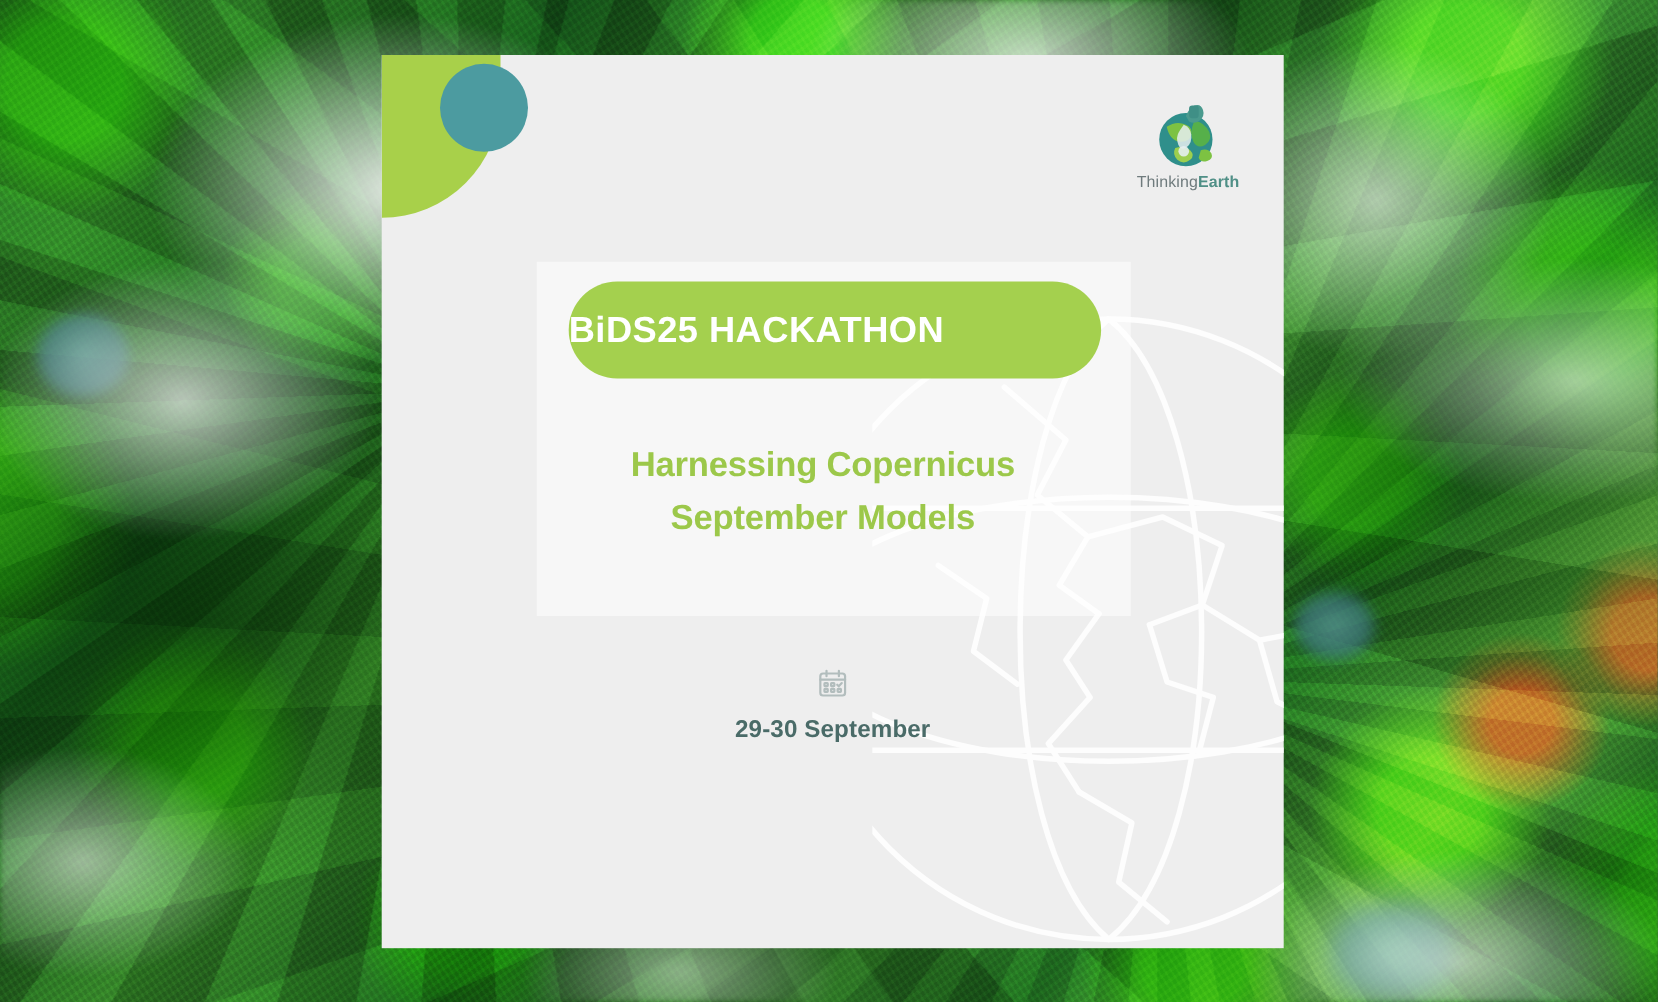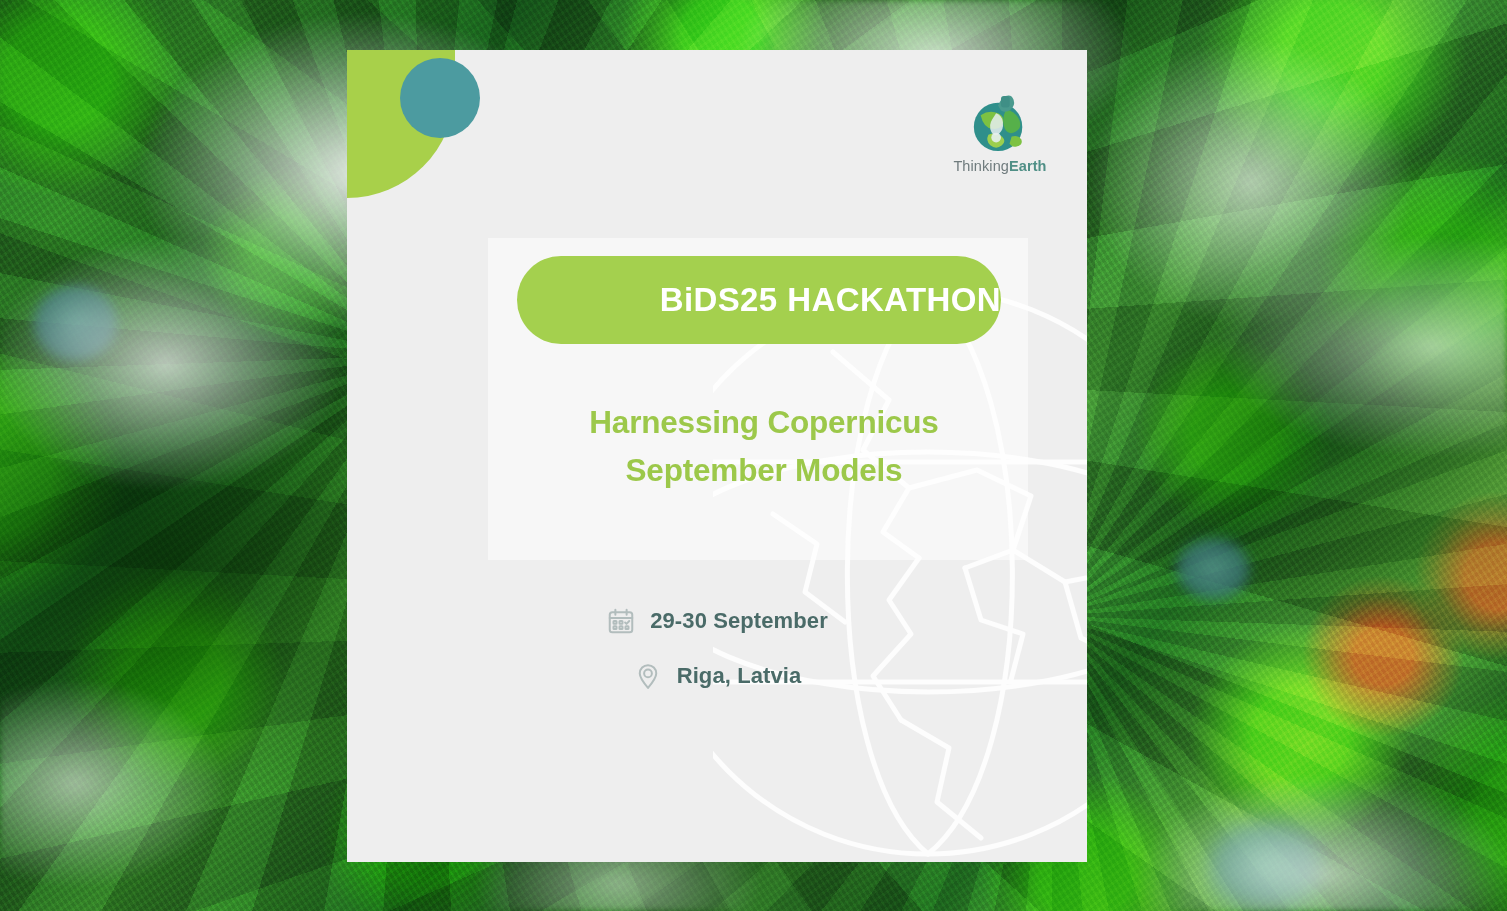--- a/index.html
+++ b/index.html
@@ -88,21 +88,21 @@
       radial-gradient(ellipse 19% 17% at 62% 6%,  rgba(255,255,255,.72), transparent 70%),
       radial-gradient(ellipse 15% 22% at 83% 20%, rgba(255,255,255,.62), transparent 72%),
       radial-gradient(ellipse 20% 17% at 95% 38%, rgba(255,255,255,.58), transparent 72%),
       radial-gradient(ellipse 17% 15% at 88% 96%, rgba(255,255,255,.60), transparent 74%),
       radial-gradient(ellipse 13% 12% at 41% 97%, rgba(255,255,255,.45), transparent 74%);
     filter:blur(3px);
   }
 
   
   #card {
-    position:absolute; left:347px; top:50px; width:740px; height:812px;
+    position:absolute; left:347px; top:50px; width:820px; height:812px;
     background:#eeeeee; overflow:hidden;
   }
   
   .inner-panel {
     position:absolute; left:141px; top:188px; width:540px; height:322px;
     background:#f7f7f7;
   }
   
   .blob-green {
     position:absolute; left:0; top:0; width:108px; height:148px;
@@ -127,35 +127,36 @@
     margin-top:4px; font-size:14.5px; letter-spacing:.1px;
     color:#6f7b7d; font-weight:400; white-space:nowrap;
   }
   .logo-text b { font-weight:700; color:#4f8f86; }
 
   
   .content { position:absolute; left:0; right:0; top:0; }
   .pill {
     position:absolute; left:170px; top:206px; width:484px; height:88px;
     background:#a4d04e; border-radius:46px;
-    display:flex; align-items:center; justify-content:flex-end;
+    display:flex; align-items:center; justify-content:flex-start;
   }
   .pill-text {
     color:#ffffff; font-weight:700; font-size:33px; letter-spacing:.4px;
     white-space:nowrap;
   }
   .subtitle {
-    position:absolute; left:72px; top:348px; width:690px;
+    position:absolute; left:56px; top:348px; width:690px;
     text-align:center; color:#9cc84a; font-weight:700;
     font-size:31.5px; line-height:48px; letter-spacing:-.2px;
   }
   .meta { position:absolute; left:0; right:0; top:556px; }
   .meta-row {
     display:flex; align-items:center; justify-content:center; gap:14px;
     margin-bottom:25px;
+    flex-direction:column;
   }
   .meta-row .mi { width:30px; height:30px; flex:0 0 30px; display:block; }
   .meta-text {
     color:#4a6b68; font-weight:700; font-size:22px; letter-spacing:.1px;
     white-space:nowrap;
   }
 </style>
 </head>
 <body>
 
@@ -233,23 +234,16 @@
           <rect x="6" y="12" width="2.4" height="2.2" rx="0.4"></rect>
           <rect x="10.8" y="12" width="2.4" height="2.2" rx="0.4"></rect>
           <rect x="6" y="16.2" width="2.4" height="2.2" rx="0.4"></rect>
           <rect x="10.8" y="16.2" width="2.4" height="2.2" rx="0.4"></rect>
           <rect x="15.6" y="16.2" width="2.4" height="2.2" rx="0.4"></rect>
           <path d="M15.3 13.2l1.1 1.1 2.2-2.3"></path>
         </svg>
         <span class="meta-text">29-30 September</span>
       </div>
 
-      <div class="meta-row">
-        <svg class="mi" viewBox="0 0 24 24" fill="none" stroke="#b2bdbd" stroke-width="1.6" stroke-linecap="round" stroke-linejoin="round">
-          <path d="M12 21.5c4.2-5.1 6.6-8.4 6.6-11.6A6.6 6.6 0 1 0 5.4 9.9c0 3.2 2.4 6.5 6.6 11.6z"></path>
-          <circle cx="12" cy="9.9" r="3.1"></circle>
-        </svg>
-        <span class="meta-text">Riga, Latvia</span>
-      </div>
     </div>
 
   </div>
 </div>
 
 </body></html>

